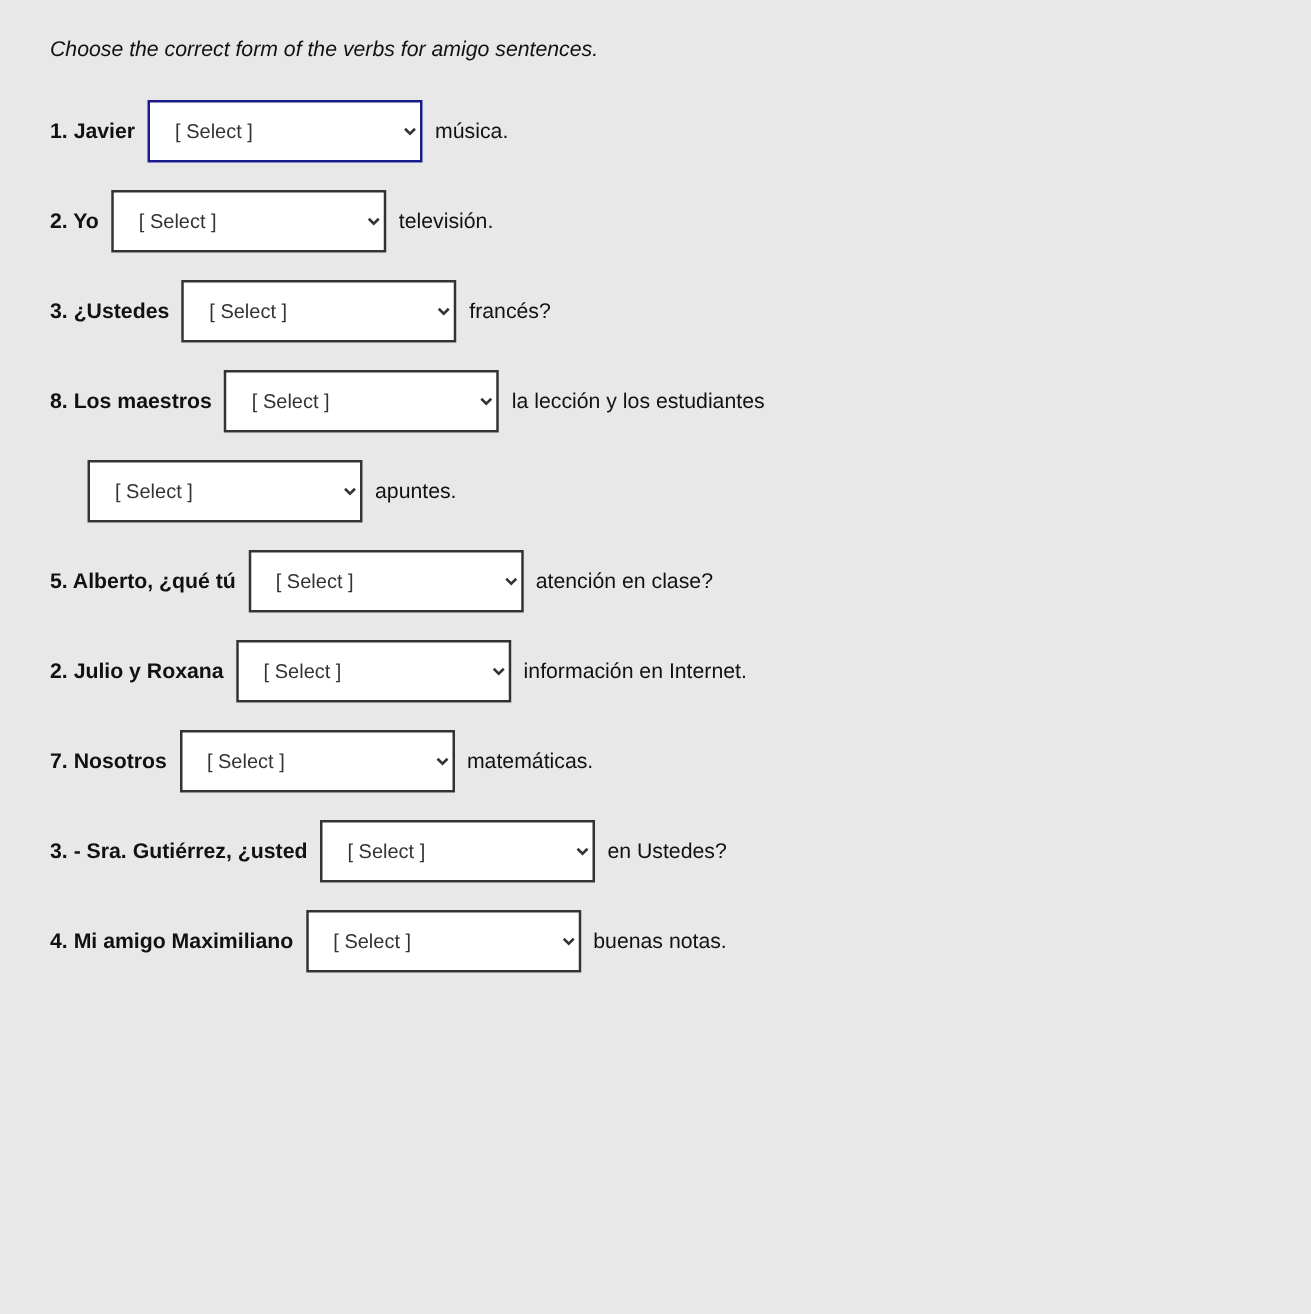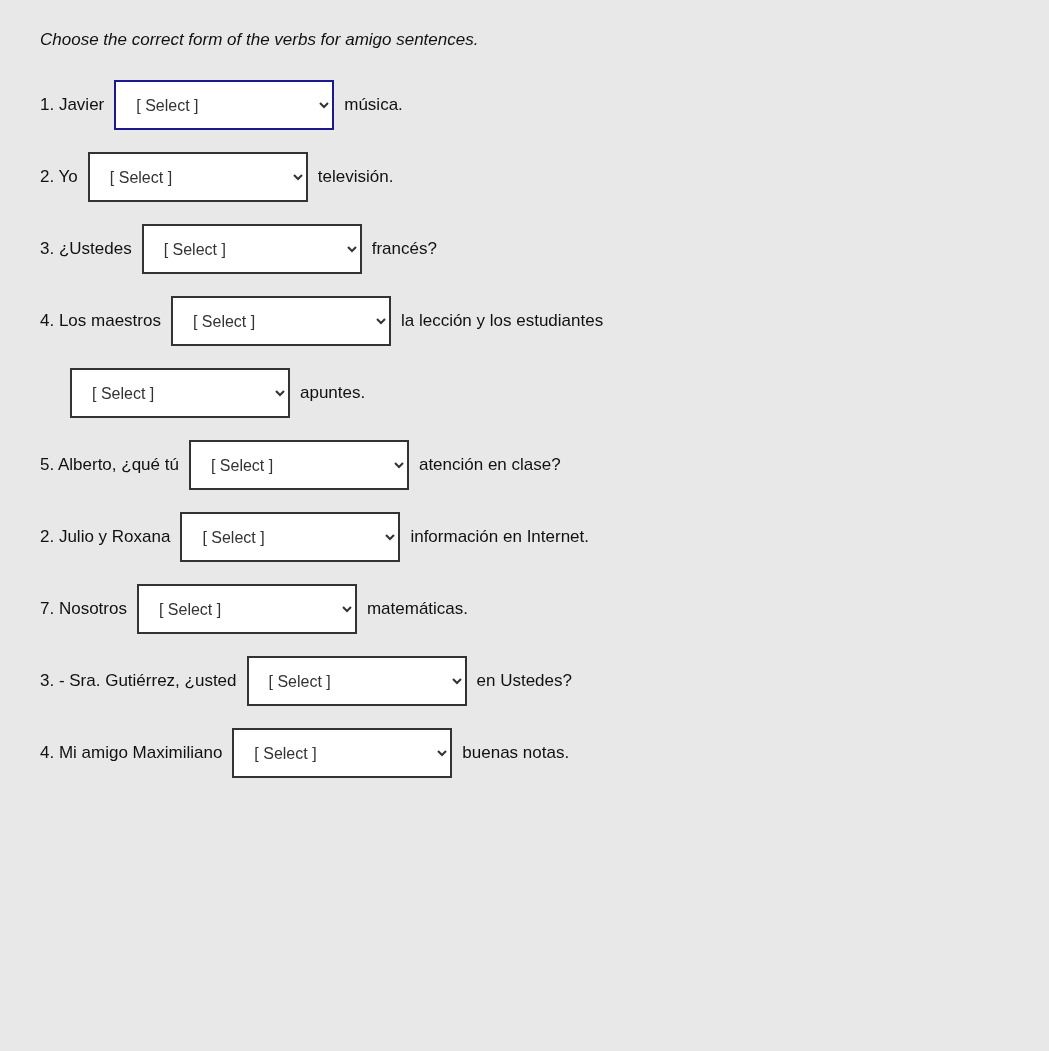--- a/index.html
+++ b/index.html
@@ -24,21 +24,21 @@
       align-items: center;
       flex-wrap: wrap;
       margin-bottom: 22px;
       font-size: 17px;
       color: #111;
     }
 
     .sentence-row .label {
       white-space: nowrap;
       margin-right: 10px;
-      font-weight: normal;
+      font-weight: bold;
     }
 
     .sentence-row .suffix {
       white-space: nowrap;
       margin-left: 10px;
       text-align: center;
     }
 
     select {
       appearance: auto;
@@ -76,21 +76,21 @@
       <span class="label">2. Yo</span>
       <select><option value="">[ Select ]</option><option value="miro">miro</option><option value="mira">mira</option><option value="miran">miran</option><option value="miramos">miramos</option></select>
       <span class="suffix">televisión.</span>
     </div>
     <div class="sentence-row">
       <span class="label">3. ¿Ustedes</span>
       <select><option value="">[ Select ]</option><option value="hablan">hablan</option><option value="habla">habla</option><option value="hablo">hablo</option><option value="hablamos">hablamos</option></select>
       <span class="suffix">francés?</span>
     </div>
     <div class="sentence-row">
-      <span class="label">4. Los maestros</span>
+      <span class="label">8. Los maestros</span>
       <select><option value="">[ Select ]</option><option value="explican">explican</option><option value="explica">explica</option><option value="explico">explico</option><option value="explicamos">explicamos</option></select>
       <span class="suffix">la lección y los estudiantes</span>
     </div>
     <div class="sentence-row indent">
       <select><option value="">[ Select ]</option><option value="toman">toman</option><option value="toma">toma</option><option value="tomo">tomo</option><option value="tomamos">tomamos</option></select>
       <span class="suffix">apuntes.</span>
     </div>
     <div class="sentence-row">
       <span class="label">5. Alberto, ¿qué tú</span>
       <select><option value="">[ Select ]</option><option value="prestas">prestas</option><option value="presta">presta</option><option value="presto">presto</option><option value="prestamos">prestamos</option></select>

